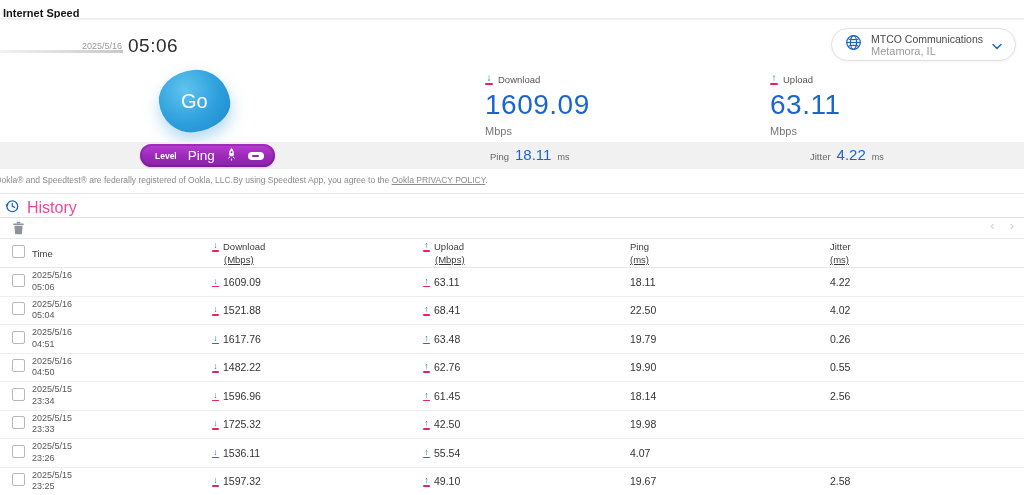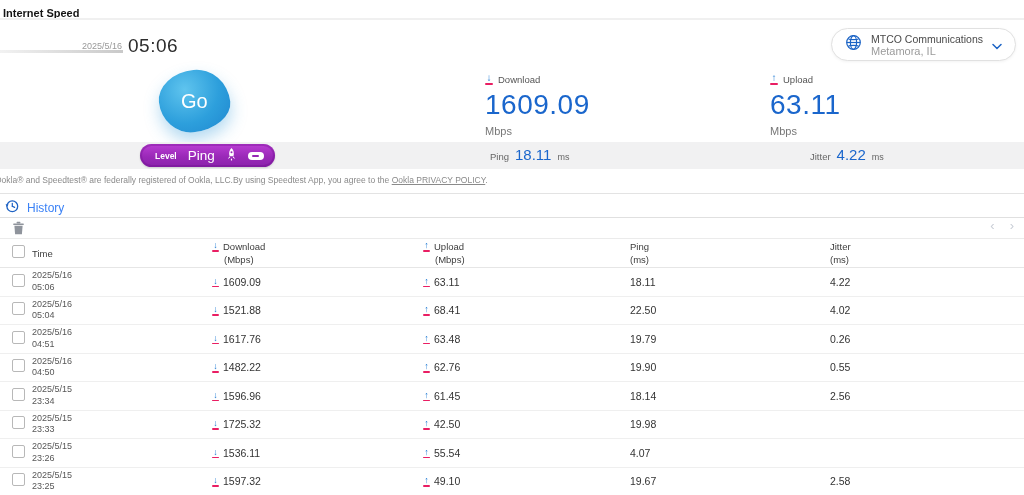--- a/index.html
+++ b/index.html
@@ -64,34 +64,34 @@
   .band-metric .val { font-size:15px; color:#1a66cc; }
   .band-metric .unit { font-size:9px; color:#666; }
   .band-ping { left:490px; }
   .band-jitter { left:810px; }
 
   .legal { position:absolute; top:169px; left:-5px; font-size:8.5px; color:#8a8a8a; white-space:nowrap; }
   .legal .link { text-decoration:underline; cursor:pointer; }
 
   .divider-a { position:absolute; top:187px; left:0; width:100%; height:1px; background:#e3e3e3; }
   .history-header { position:absolute; top:193px; left:5px; display:flex; align-items:center; gap:8px; }
-  .history-title { font-size:12px; color:#3b82f6; }
+  .history-title { font-size:16px; color:#ec4899; }
   .divider-b { position:absolute; top:211px; left:0; width:100%; height:1px; background:#e0e0e0; }
 
   .trash-btn { position:absolute; top:215px; left:12px; width:14px; height:15px; cursor:pointer; }
   .pager { position:absolute; top:212px; right:10px; display:flex; gap:15px;
     color:#c9ced6; font-size:13px; line-height:16px; }
   .pager span { cursor:pointer; }
 
   .table { position:absolute; top:232px; left:0; right:0; bottom:0; overflow:hidden; }
   .trow { display:grid; grid-template-columns:32px 180px 211px 207px 200px 1fr; align-items:center; }
   .thead { height:30px; border-top:1px solid #ebebeb; border-bottom:1px solid #e6e6e6; }
   .hcell { font-size:9.5px; color:#3c3c3c; line-height:13px; }
   .hcell .top { display:flex; align-items:center; gap:4px; }
-  .hcell .unit { padding-left:12px; }
+  .hcell .unit { padding-left:12px;text-decoration:underline; }
   .hcell.plain .unit { padding-left:0; }
   .rows .trow { height:28.5px; border-bottom:1px solid #efefef; }
   .cell-check { padding-left:12px; }
   input[type="checkbox"] { appearance:none; -webkit-appearance:none; width:13px; height:13px;
     border:1px solid #b8b8b8; border-radius:2px; background:#fff; margin:0; cursor:pointer; }
   .time-cell { font-size:9px; color:#575757; line-height:11.5px; }
   .val-cell { display:flex; align-items:center; gap:4px; font-size:10.5px; color:#333; }
   .num-cell { font-size:10.5px; color:#333; }
 </style>
 </head>

